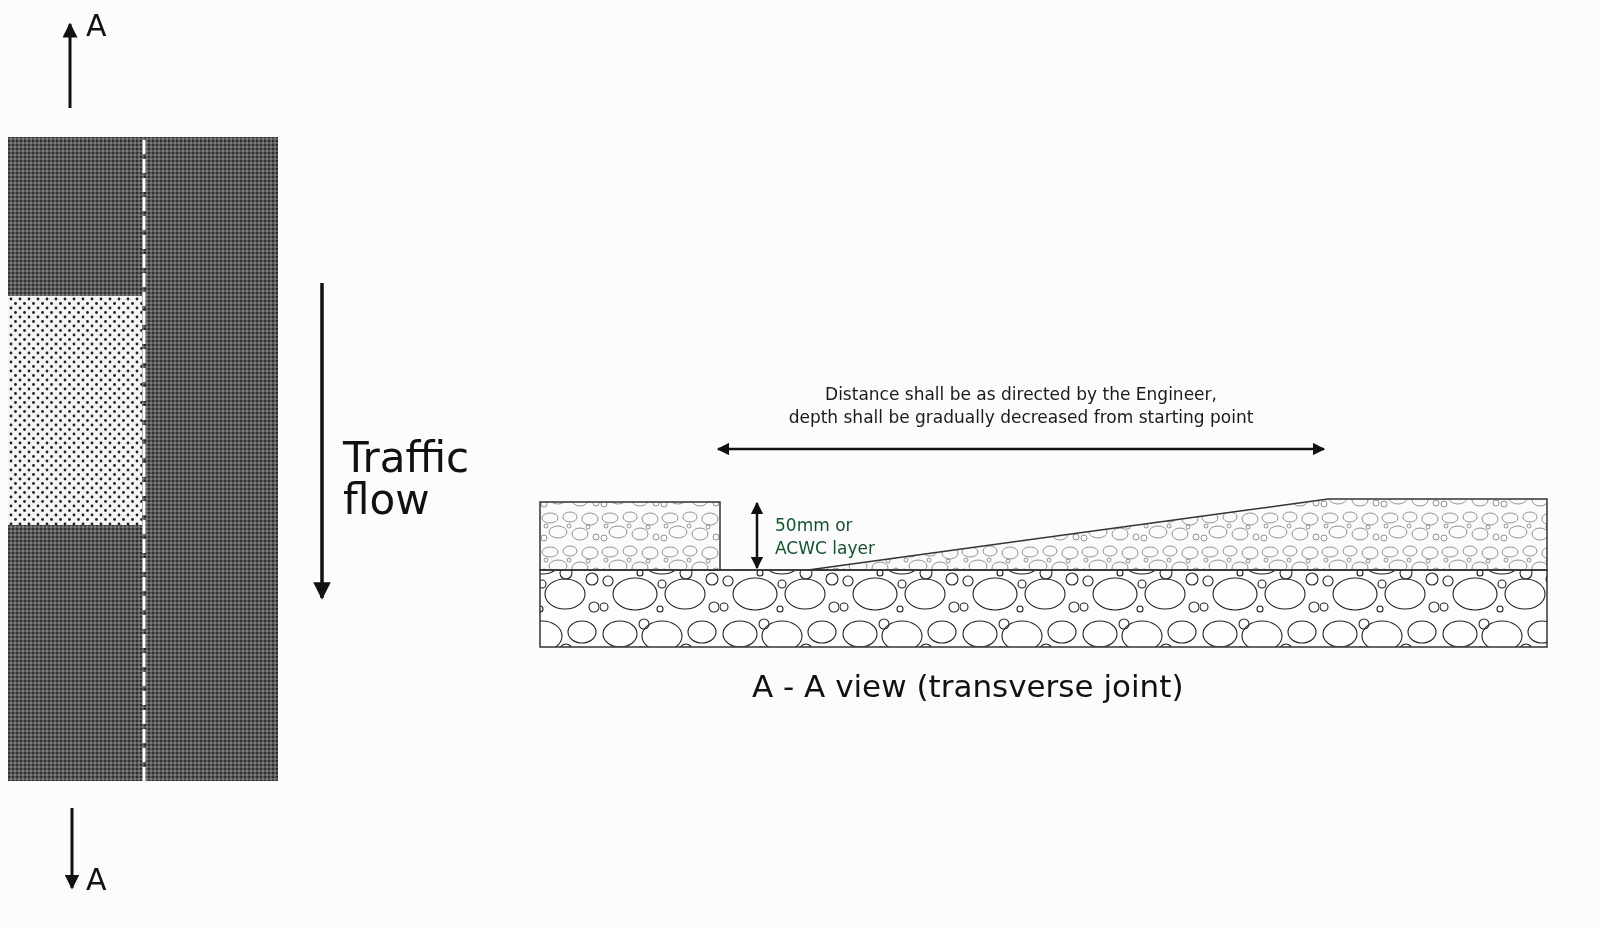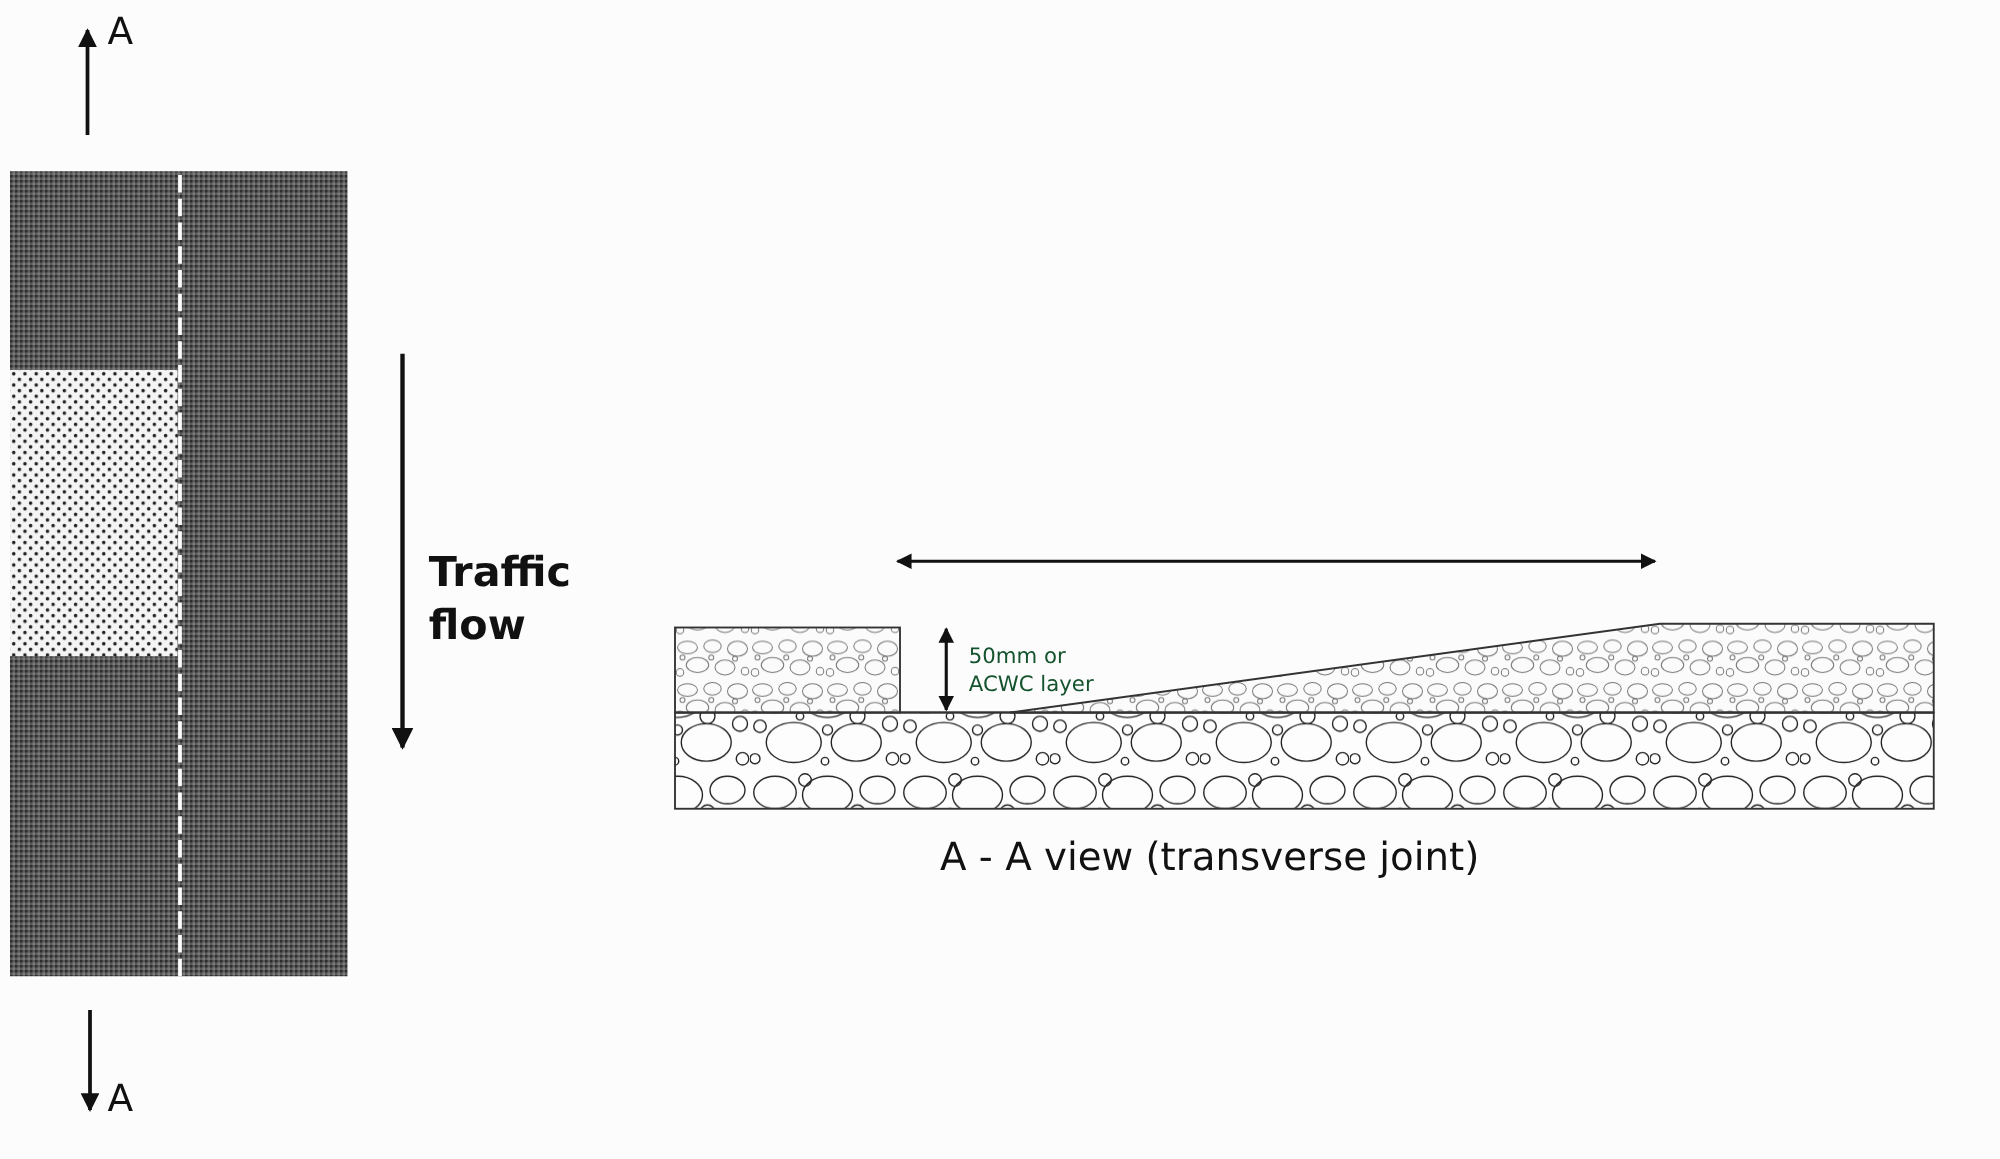--- a/index.html
+++ b/index.html
@@ -1,20 +1,20 @@
 <!DOCTYPE html>
 <html><head>
 <meta charset="utf-8">
 <style>
   html, body { margin:0; padding:0; background:#fcfcfc; }
   body { width:1600px; height:927px; position:relative; overflow:hidden; font-family:"DejaVu Sans", sans-serif; color:#111; }
   svg.canvas { position:absolute; left:0; top:0; }
   .lbl { position:absolute; white-space:nowrap; color:#111; }
   .lbl-a { font-size:30px; }
-  .traffic { font-size:33px; line-height:42px; left:343px; top:437px;font-weight:bold; }
+  .traffic { font-size:42px; line-height:42px; left:343px; top:437px; }
   .note { font-size:17px; line-height:23px; text-align:center; left:716px; width:610px; top:383px; color:#1a1a1a; }
   .dim { font-size:17px; line-height:23px; left:775px; top:514px; color:#14532d; }
   .title { font-size:31px; left:752px; top:668px; color:#111; }
 </style>
 </head>
 <body>
 
 <svg class="canvas" width="1600" height="927" viewBox="0 0 1600 927" xmlns="http://www.w3.org/2000/svg">
   <defs>
     <pattern id="asph" width="4" height="4" patternUnits="userSpaceOnUse">
@@ -91,20 +91,22 @@
 
 <div class="lbl lbl-a" style="left:86px; top:8px;">A</div>
 <div class="lbl lbl-a" style="left:86px; top:862px;">A</div>
 
 <div class="lbl traffic">
   <div>Traffic</div>
   <div>flow</div>
 </div>
 
 <div class="lbl note">
+  <div>Distance shall be as directed by the Engineer,</div>
+  <div>depth shall be gradually decreased from starting point</div>
 </div>
 
 <div class="lbl dim">
   <div>50mm or</div>
   <div>ACWC layer</div>
 </div>
 
 <div class="lbl title">A - A view (transverse joint)</div>
 
 </body></html>

